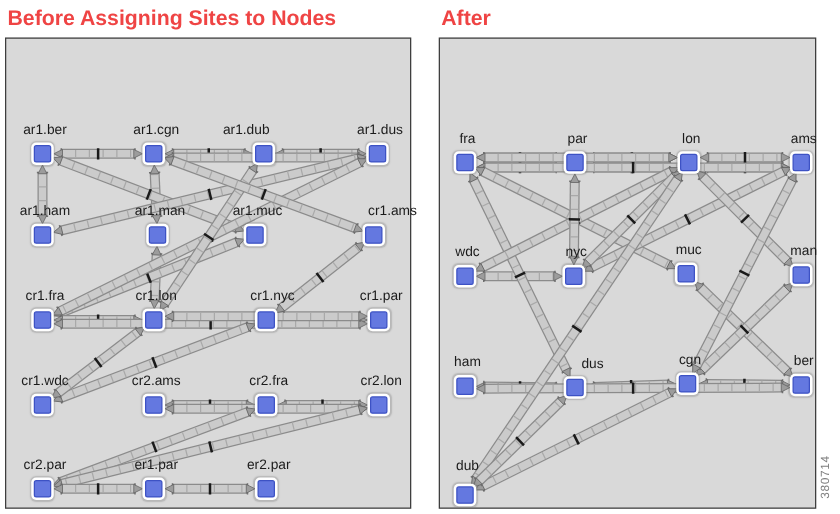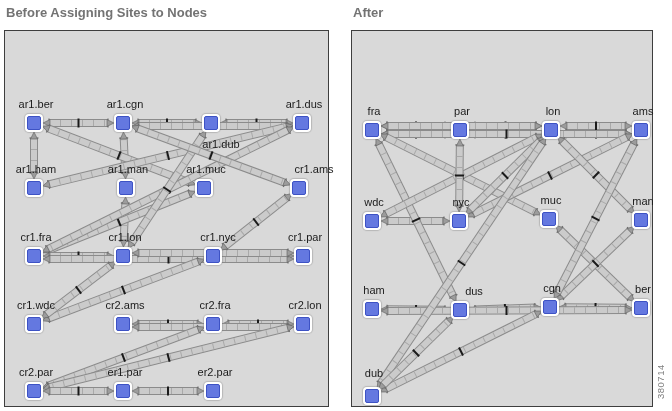--- a/index.html
+++ b/index.html
@@ -1,18 +1,18 @@
 <!DOCTYPE html>
 <html><head>
 <meta charset="utf-8">
 <style>
   html,body{margin:0;padding:0;background:#ffffff;}
   body{font-family:"Liberation Sans",sans-serif;}
   .stage{position:relative;width:672px;height:411px;background:#ffffff;overflow:hidden;}
-  .panel-title{position:absolute;font-size:13px;font-weight:bold;color:#737373;white-space:nowrap;}
+  .panel-title{position:absolute;font-size:17px;font-weight:bold;color:#ef4444;white-space:nowrap;}
   .panel{position:absolute;background:#d9d9d9;border:1px solid #3e3e3e;box-sizing:border-box;}
   .panel svg{position:absolute;left:0;top:0;}
   .node{position:absolute;width:12px;height:12px;background:#6478e0;border:1px solid #3d52c4;
         border-radius:2px;box-shadow:0 0 0 2px #ffffff, 0 0 1px 3px rgba(120,120,120,.35);}
   .node-label{position:absolute;font-size:11px;color:#1b1b1b;transform:translateX(-50%);
         white-space:nowrap;line-height:12px;}
   .fignum{position:absolute;font-size:9.5px;color:#7e7e7e;transform-origin:0 0;
         transform:rotate(-90deg);letter-spacing:.5px;white-space:nowrap;}
 </style>
 </head>
@@ -299,21 +299,21 @@
           <line x1="193" y1="355.5" x2="193" y2="364.5" stroke="#6f6f6f" stroke-width="1.2"></line>
           <line x1="163" y1="355.5" x2="163" y2="364.5" stroke="#1a1a1a" stroke-width="2"></line>
           <path d="M0,0 L-7,3.5 L-7,-3.5 Z" transform="translate(127,360) rotate(-180)" fill="#9c9c9c" stroke="#606060" stroke-width="0.6"></path>
           <path d="M0,0 L-7,3.5 L-7,-3.5 Z" transform="translate(199,360) rotate(0)" fill="#9c9c9c" stroke="#606060" stroke-width="0.6"></path>
         </g>
       </svg>
       <div class="node-label" style="left: 31px; top: 67px;">ar1.ber</div>
       <div class="node" style="left: 22px; top: 85px; background: rgb(100, 120, 224); border-color: rgb(61, 82, 196);"></div>
       <div class="node-label" style="left: 120px; top: 67px;">ar1.cgn</div>
       <div class="node" style="left: 111px; top: 85px; background: rgb(100, 120, 224); border-color: rgb(61, 82, 196);"></div>
-      <div class="node-label" style="left: 216px; top: 67px; margin-top: 40px;">ar1.dub</div>
+      <div class="node-label" style="left: 192px; top: 67px;">ar1.dub</div>
       <div class="node" style="left: 199px; top: 85px; background: rgb(100, 120, 224); border-color: rgb(61, 82, 196);"></div>
       <div class="node-label" style="left: 299px; top: 67px; text-align: right;">ar1.dus</div>
       <div class="node" style="left: 290px; top: 85px; background: rgb(100, 120, 224); border-color: rgb(61, 82, 196);"></div>
       <div class="node-label" style="left: 31px; top: 132px; text-align: right;">ar1.ham</div>
       <div class="node" style="left: 22px; top: 150px; background: rgb(100, 120, 224); border-color: rgb(61, 82, 196);"></div>
       <div class="node-label" style="left: 123px; top: 132px;">ar1.man</div>
       <div class="node" style="left: 114px; top: 150px; background: rgb(100, 120, 224); border-color: rgb(61, 82, 196);"></div>
       <div class="node-label" style="left: 201px; top: 132px;">ar1.muc</div>
       <div class="node" style="left: 192px; top: 150px; background: rgb(100, 120, 224); border-color: rgb(61, 82, 196);"></div>
       <div class="node-label" style="left: 309px; top: 132px;">cr1.ams</div>

